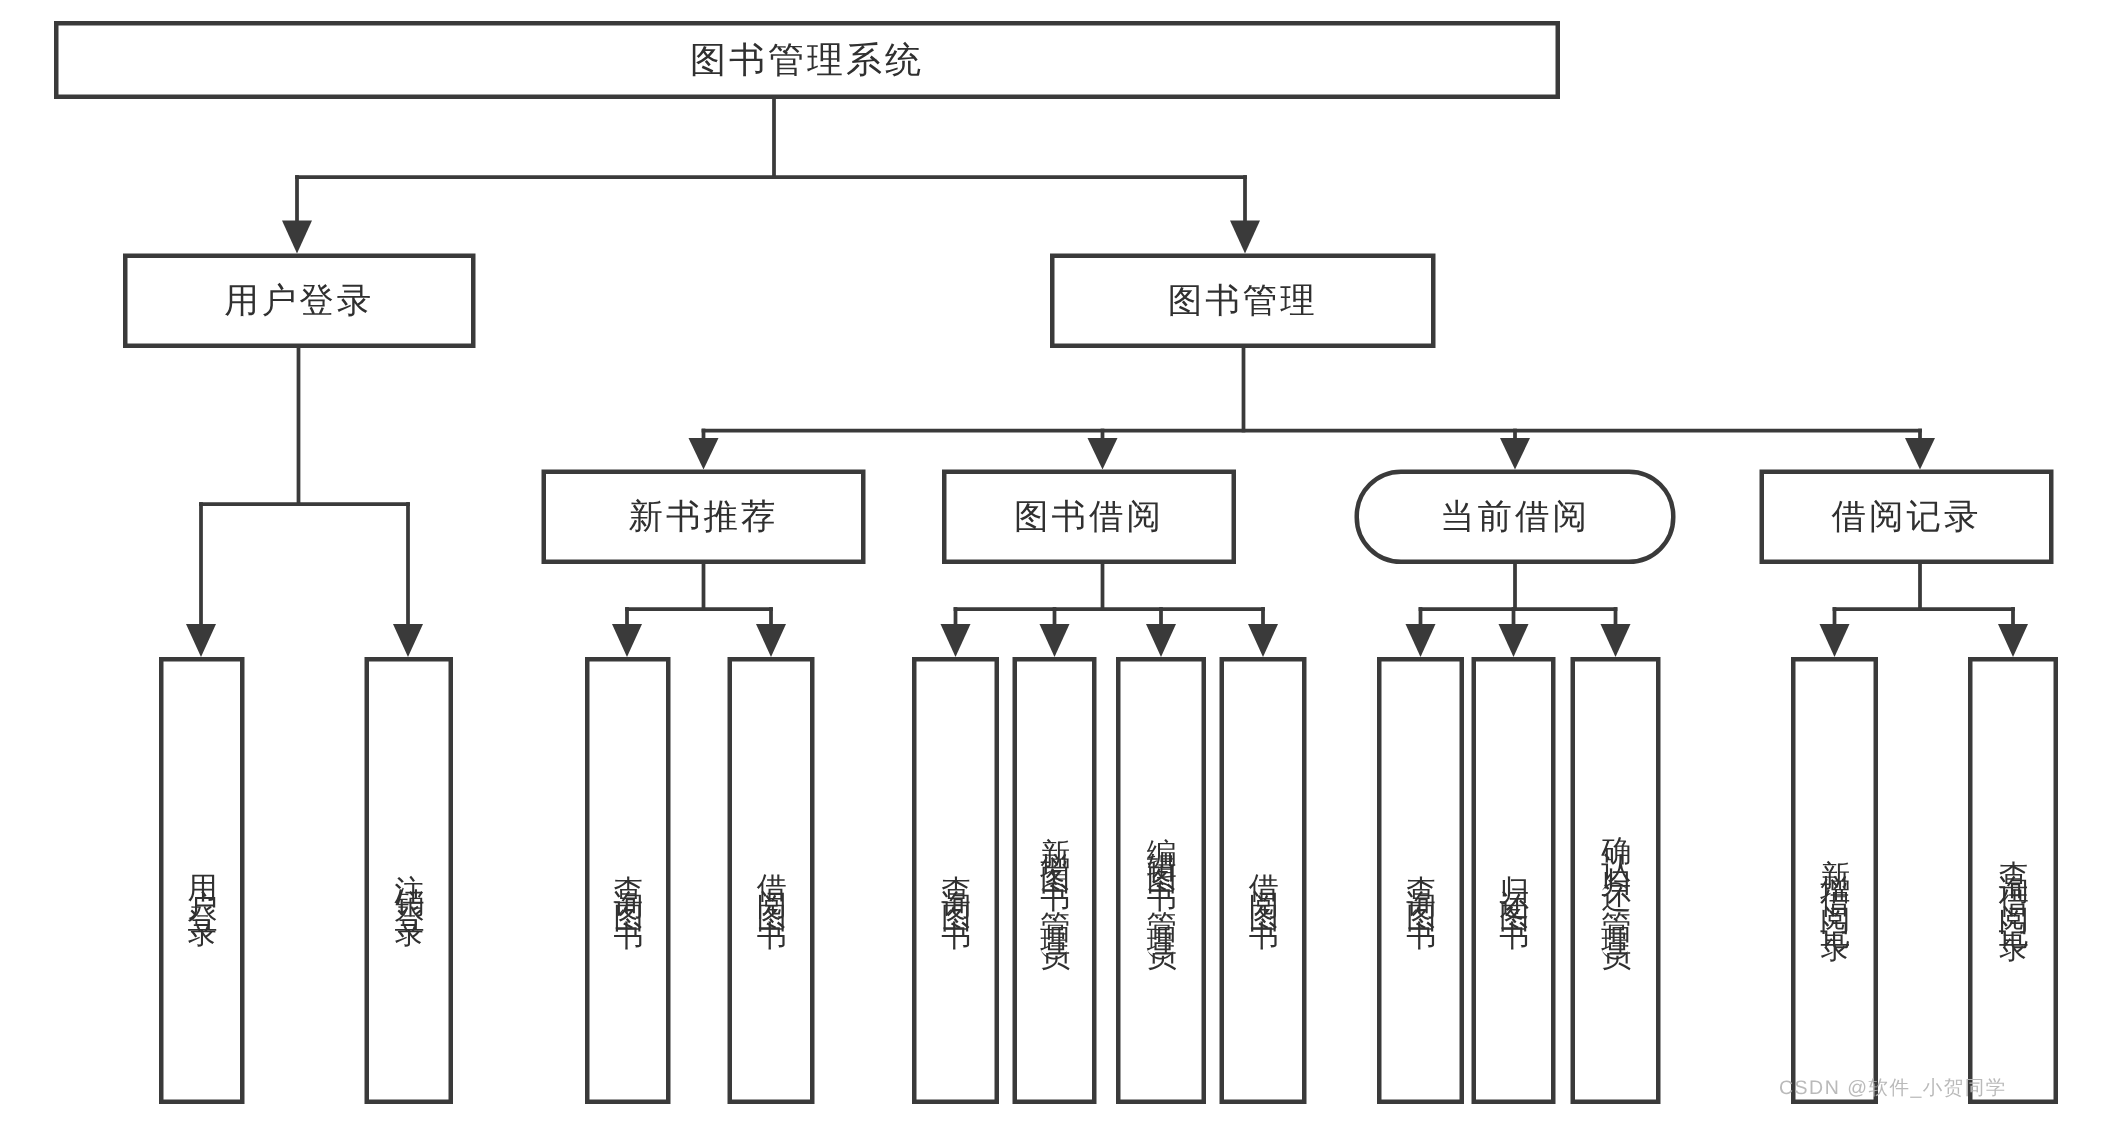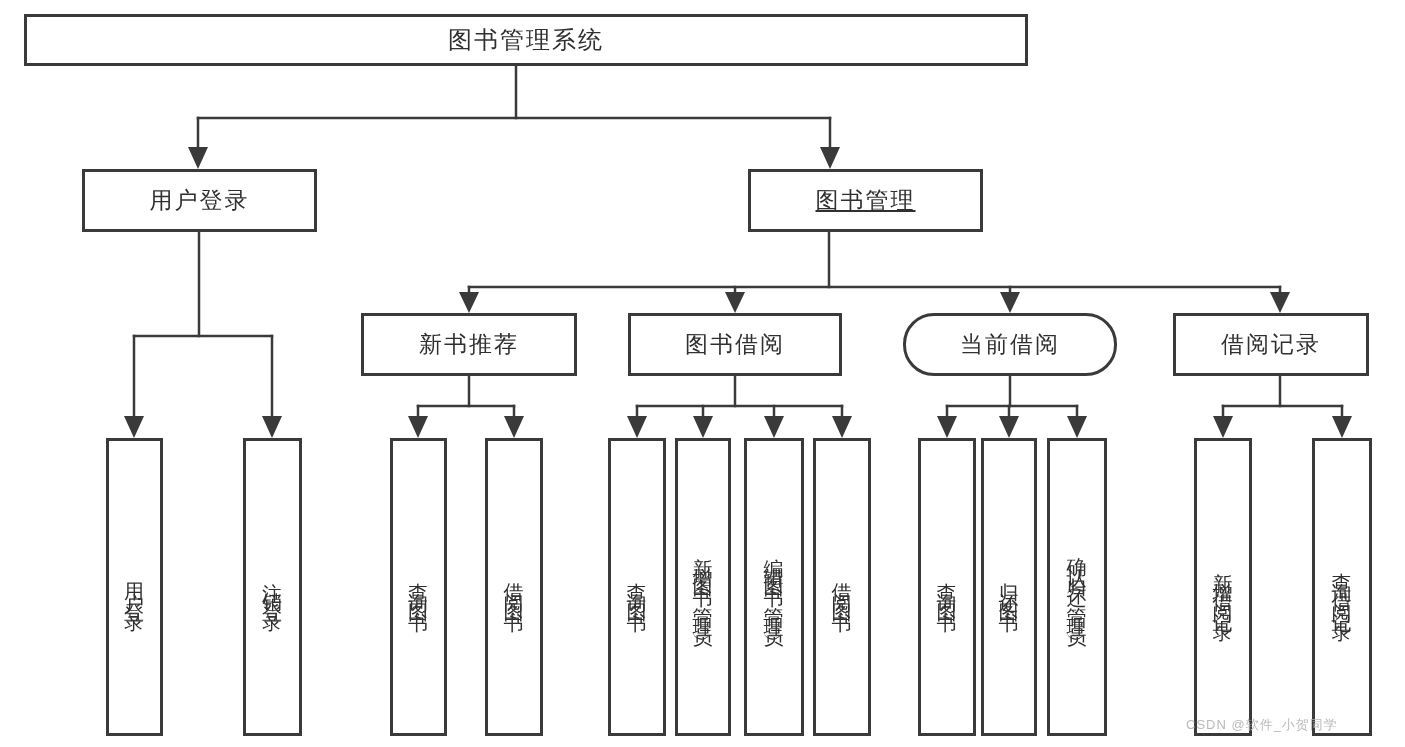--- a/index.html
+++ b/index.html
@@ -27,21 +27,21 @@
     position: absolute;
     box-sizing: border-box;
     background: #ffffff;
     border: 3px solid #3a3a3a;
     display: flex;
     align-items: center;
     justify-content: center;
     color: #303030;
   }
   .node--root {
-    left: 24px; top: 14px; width: 1004px; height: 52px;
+    left: 36px; top: 14px; width: 1004px; height: 52px;
     font-size: 24px; letter-spacing: 2px;
   }
   .node--branch {
     height: 63px;
     font-size: 23px; letter-spacing: 2px;
   }
   .leaf {
     top: 438px; height: 298px;
     writing-mode: vertical-rl;
     text-orientation: mixed;
@@ -130,24 +130,24 @@
       <path d="M999,416 L1019,416 L1009,438 Z"></path>
       <path d="M1067,416 L1087,416 L1077,438 Z"></path>
       <path d="M1213,416 L1233,416 L1223,438 Z"></path>
       <path d="M1332,416 L1352,416 L1342,438 Z"></path>
     </g>
   </svg>
 
   <div class="node node--root">图书管理系统</div>
 
   <div class="node node--branch" style="left:82px; top:169px; width:235px;">用户登录</div>
-  <div class="node node--branch" style="left:748px; top:169px; width:235px;text-decoration:underline;">图书管理</div>
+  <div class="node node--branch" style="left:700px; top:169px; width:257px;">图书管理</div>
 
   <div class="node node--branch" style="left:361px; top:313px; width:216px;text-align:right;">新书推荐</div>
-  <div class="node node--branch" style="left:628px; top:313px; width:214px;">图书借阅</div>
+  <div class="node node--branch" style="left:628px; top:313px; width:196px;">图书借阅</div>
   <div class="node node--branch" style="left:903px; top:313px; width:214px;border-radius:31px;">当前借阅</div>
   <div class="node node--branch" style="left:1173px; top:313px; width:196px;">借阅记录</div>
 
   <div class="node leaf" style="left:106px; width:57px;">用户登录</div>
   <div class="node leaf" style="left:243px; width:59px;">注销登录</div>
   <div class="node leaf" style="left:390px; width:57px;">查询图书</div>
   <div class="node leaf" style="left:485px; width:58px;">借阅图书</div>
   <div class="node leaf" style="left:608px; width:58px;">查询图书</div>
   <div class="node leaf" style="left:675px; width:56px;">新增图书（管理员）</div>
   <div class="node leaf" style="left:744px; width:60px;">编辑图书（管理员）</div>

